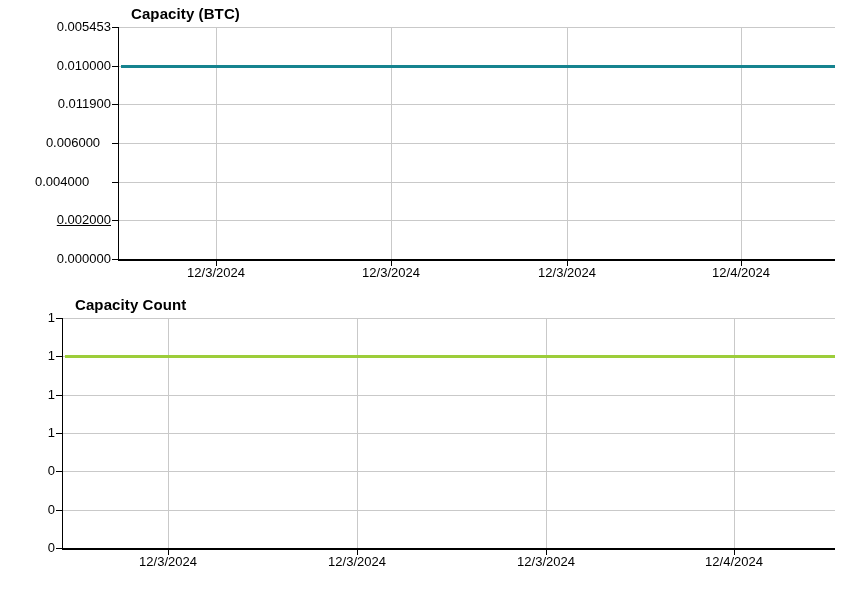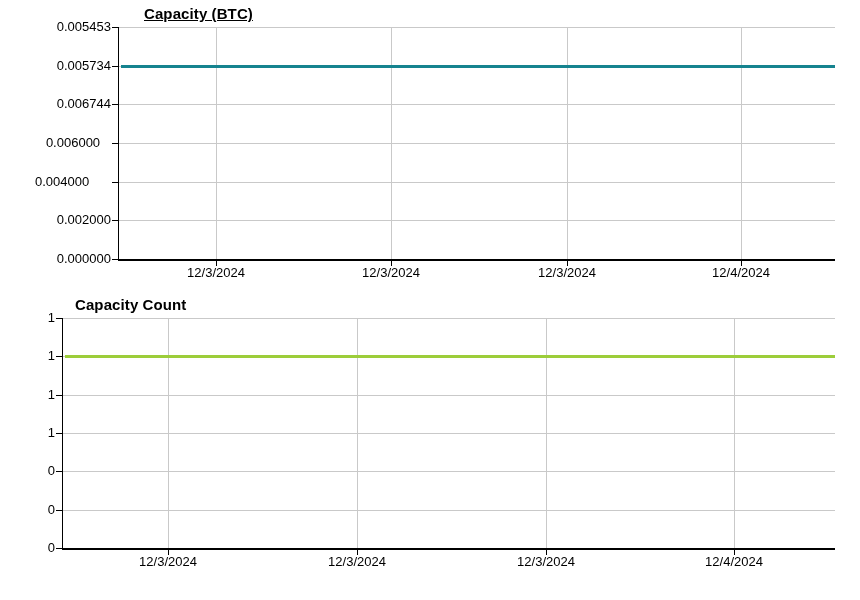--- a/index.html
+++ b/index.html
@@ -5,21 +5,21 @@
   html,body{margin:0;padding:0;background:#ffffff;}
   .page{
     position:relative;width:860px;height:600px;background:#ffffff;
     font-family:"Liberation Sans","DejaVu Sans",sans-serif;color:#000;
     overflow:hidden;
   }
   .chart-title{
     position:absolute;margin:0;font-size:15px;font-weight:bold;
     letter-spacing:0.1px;color:#000;white-space:nowrap;
   }
-  #title-0{left:144px;top:5px;text-decoration:underline;}
+  #title-0{left:131px;top:5px;}
   #title-1{left:75px;top:296px;}
   .plot{
     position:absolute;border-left:1px solid #000;border-bottom:2px solid #000;
     box-sizing:content-box;
   }
   #plot-0{left:118px;top:27px;width:716px;height:232px;}
   #plot-1{left:62px;top:318px;width:772px;height:230px;}
   .abs{position:absolute;}
   .tick-label{
     position:absolute;font-size:13px;line-height:16px;color:#000;
@@ -32,33 +32,33 @@
 <div class="page">
 
   <section>
     <h2 class="chart-title" id="title-0">Capacity (BTC)</h2>
     <div class="plot" id="plot-0">
         <div class="abs" style="left: 0px; right: 0px; top: 0px; height: 1px; background: rgb(201, 201, 201);"></div>
         <div class="abs" style="left: -7px; width: 7px; top: 0px; height: 1px; background: rgb(0, 0, 0);"></div>
         <div class="tick-label" style="left: -84px; width: 76px; top: -8px; text-align: right;">0.005453</div>
         <div class="abs" style="left: 0px; right: 0px; top: 39px; height: 1px; background: rgb(201, 201, 201);"></div>
         <div class="abs" style="left: -7px; width: 7px; top: 39px; height: 1px; background: rgb(0, 0, 0);"></div>
-        <div class="tick-label" style="left: -84px; width: 76px; top: 31px; text-align: right;">0.005734</div>
+        <div class="tick-label" style="left: -84px; width: 76px; top: 31px; text-align: right;">0.010000</div>
         <div class="abs" style="left: 0px; right: 0px; top: 77px; height: 1px; background: rgb(201, 201, 201);"></div>
         <div class="abs" style="left: -7px; width: 7px; top: 77px; height: 1px; background: rgb(0, 0, 0);"></div>
-        <div class="tick-label" style="left: -84px; width: 76px; top: 69px; text-align: right;">0.006744</div>
+        <div class="tick-label" style="left: -84px; width: 76px; top: 69px; text-align: right;">0.011900</div>
         <div class="abs" style="left: 0px; right: 0px; top: 116px; height: 1px; background: rgb(201, 201, 201);"></div>
         <div class="abs" style="left: -7px; width: 7px; top: 116px; height: 1px; background: rgb(0, 0, 0);"></div>
         <div class="tick-label" style="left: -84px; width: 76px; top: 108px; text-align: center;">0.006000</div>
         <div class="abs" style="left: 0px; right: 0px; top: 155px; height: 1px; background: rgb(201, 201, 201);"></div>
         <div class="abs" style="left: -7px; width: 7px; top: 155px; height: 1px; background: rgb(0, 0, 0);"></div>
         <div class="tick-label" style="left: -84px; width: 76px; top: 147px; text-align: left;">0.004000</div>
         <div class="abs" style="left: 0px; right: 0px; top: 193px; height: 1px; background: rgb(201, 201, 201);"></div>
         <div class="abs" style="left: -7px; width: 7px; top: 193px; height: 1px; background: rgb(0, 0, 0);"></div>
-        <div class="tick-label" style="left: -84px; width: 76px; top: 185px; text-align: right;">0.002000</div>
+        <div class="tick-label" style="left: -84px; width: 76px; top: 185px; text-align: right; text-decoration: underline;">0.002000</div>
         <div class="abs" style="left: -7px; width: 7px; top: 232px; height: 1px; background: rgb(0, 0, 0);"></div>
         <div class="tick-label" style="left: -84px; width: 76px; top: 224px; text-align: right;">0.000000</div>
         <div class="abs" style="top: 0px; bottom: 0px; left: 97px; width: 1px; background: rgb(201, 201, 201);"></div>
         <div class="abs" style="top: 100%; height: 7px; left: 97px; width: 1px; background: rgb(0, 0, 0);"></div>
         <div class="tick-label" style="top: calc(100% + 6px); left: 52px; width: 90px; text-align: center;">12/3/2024</div>
         <div class="abs" style="top: 0px; bottom: 0px; left: 272px; width: 1px; background: rgb(201, 201, 201);"></div>
         <div class="abs" style="top: 100%; height: 7px; left: 272px; width: 1px; background: rgb(0, 0, 0);"></div>
         <div class="tick-label" style="top: calc(100% + 6px); left: 227px; width: 90px; text-align: center;">12/3/2024</div>
         <div class="abs" style="top: 0px; bottom: 0px; left: 448px; width: 1px; background: rgb(201, 201, 201);"></div>
         <div class="abs" style="top: 100%; height: 7px; left: 448px; width: 1px; background: rgb(0, 0, 0);"></div>

